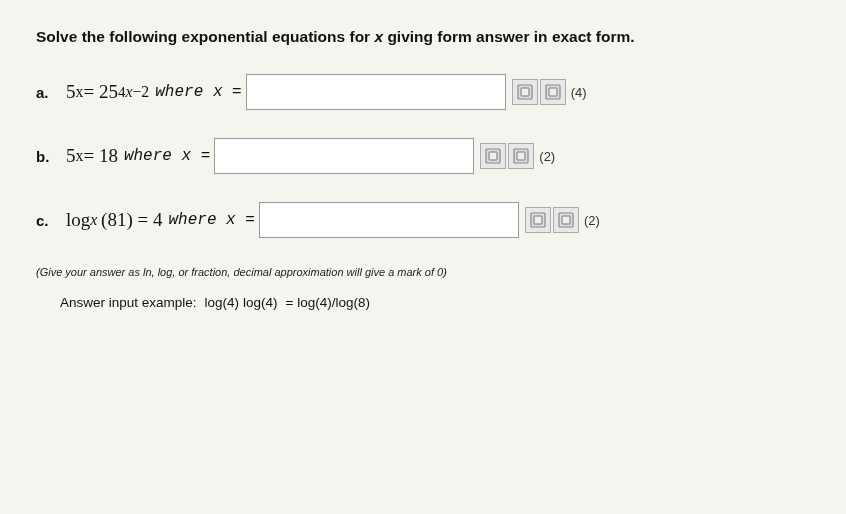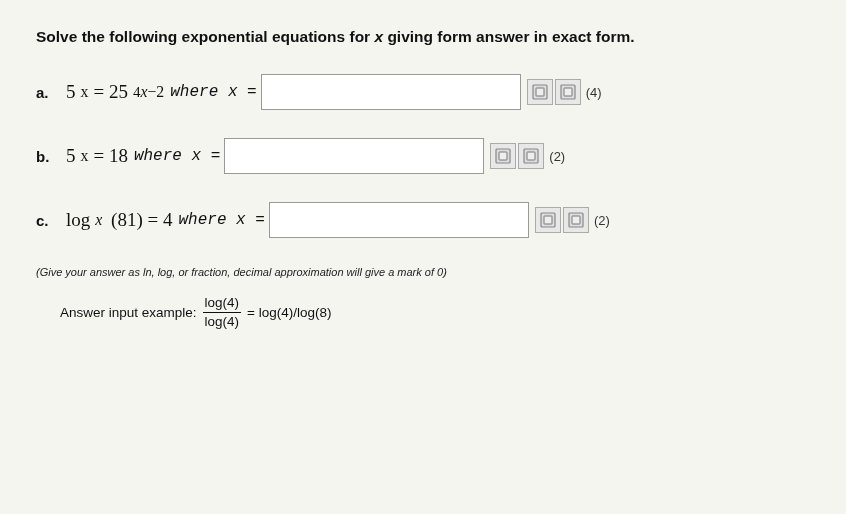--- a/index.html
+++ b/index.html
@@ -35,21 +35,20 @@
       font-size: 15px;
       font-family: Arial, sans-serif;
       font-weight: 600;
       min-width: 30px;
     }
 
     .equation {
       font-size: 19px;
       display: flex;
       align-items: center;
-      gap: 5px;
     }
 
     .where-text {
       font-size: 16px;
       font-family: Liberation Mono, monospace;
       margin-left: 6px;
       margin-right: 4px;
       font-style: italic;
     }
 
@@ -103,21 +102,21 @@
       font-size: 13.5px;
       font-family: Arial, sans-serif;
       display: flex;
       align-items: center;
       gap: 6px;
       margin-left: 24px;
     }
 
     .fraction {
       display: inline-flex;
-      flex-direction: column;
+      flex-direction: row;
       align-items: center;
       font-size: 13.5px;
       line-height: 1.3;
       vertical-align: middle;
     }
 
     .fraction-line {
       width: 100%;
       border-top: 1px solid #111;
     }

